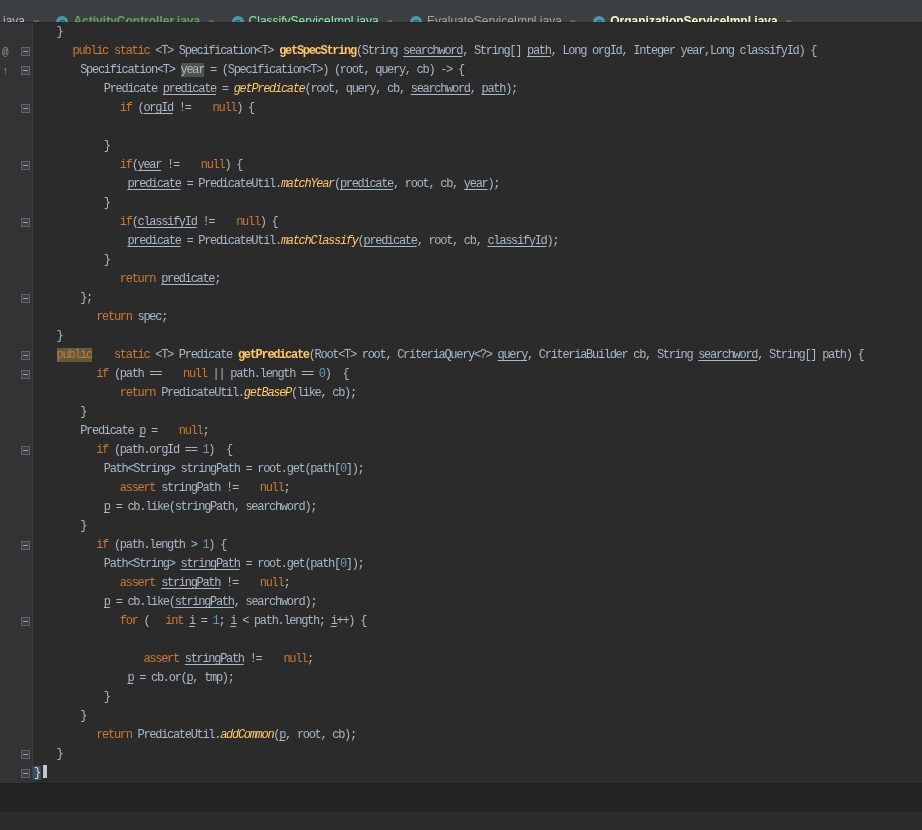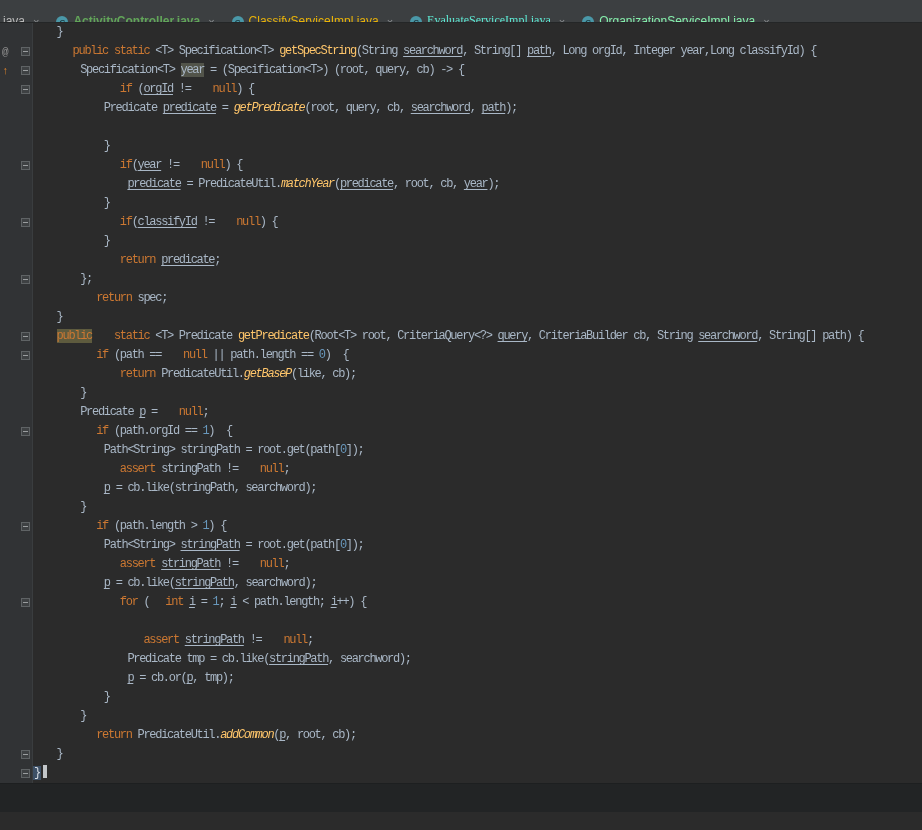--- a/index.html
+++ b/index.html
@@ -18,21 +18,21 @@
   .editor{background:var(--editor-bg);}
   .line{display:flex;height:19px;line-height:19px;}
   .gut{flex:0 0 33px;position:relative;background:var(--gutter);box-shadow:inset -1px 0 0 #3a3d3f;}
   .fold{position:absolute;right:3px;top:5px;width:9px;height:9px;background:#3e4143;border:1px solid #5f6365;box-sizing:border-box;}
   .fold::after{content:"";position:absolute;left:1px;right:1px;top:3px;height:1px;background:#9a9d9f;}
   .ann{position:absolute;left:2px;top:1px;font-size:11px;font-weight:bold;font-family:"Liberation Mono",monospace;}
 
   .code{white-space:pre;font-family:"Liberation Mono",monospace;font-size:12px;letter-spacing:-1.3px;color:var(--plain);}
   .tk-p{color:var(--plain);}
   .tk-k{color:var(--keyword);padding-left:16px;}
-  .tk-d{color:var(--method-decl);font-weight:normal;}
+  .tk-d{color:var(--method-decl);font-weight:bold;}
   .tk-s{color:var(--static-call);font-style:italic;}
   .tk-n{color:var(--number);}
   .tk-u{color:var(--plain);text-decoration:underline;text-underline-offset:2px;}
   .tk-h1{color:var(--plain);background:var(--hl-spec);}
   .tk-h2{color:var(--keyword);background:var(--hl-public);}
   .tk-b{color:#d8dee5;background:var(--brace-match);padding:0 1px;}
   .caret{display:inline-block;width:4px;height:13px;background:#c2c6c9;margin-left:2px;vertical-align:-2px;}
 
   .footer{height:28px;background:#222425;border-top:1px solid #1d1f20;}
 </style>
@@ -45,31 +45,31 @@
         <span class="tab-label" style="color: rgb(187, 187, 187);">java</span>
         <span class="tab-close">×</span>
       </div>
       <div class="tab">
         <span class="ficon class">C</span>
         <span class="tab-label" style="color: rgb(98, 165, 89); font-weight: bold;">ActivityController.java</span>
         <span class="tab-close">×</span>
       </div>
       <div class="tab">
         <span class="ficon class">C</span>
-        <span class="tab-label" style="color: #eab308; text-decoration: underline;">ClassifyServiceImpl.java</span>
-        <span class="tab-close">×</span>
-      </div>
-      <div class="tab">
-        <span class="ficon class">C</span>
-        <span class="tab-label" style="color: #5eead4; font-family: Liberation Serif, serif;">EvaluateServiceImpl.java</span>
-        <span class="tab-close">×</span>
-      </div>
-      <div class="tab">
-        <span class="ficon class">C</span>
-        <span class="tab-label" style="color: #86efac;">OrganizationServiceImpl.java</span>
+        <span class="tab-label" style="color: #86efac; text-decoration: underline;">ClassifyServiceImpl.java</span>
+        <span class="tab-close">×</span>
+      </div>
+      <div class="tab">
+        <span class="ficon class">C</span>
+        <span class="tab-label" style="color: #a3a3a3;">EvaluateServiceImpl.java</span>
+        <span class="tab-close">×</span>
+      </div>
+      <div class="tab">
+        <span class="ficon class">C</span>
+        <span class="tab-label" style="color: #fef9c3; font-weight: bold;">OrganizationServiceImpl.java</span>
         <span class="tab-close">×</span>
       </div>
       <div class="tab partial-right">
         <span class="ficon interface">I</span>
         <span class="tab-label" style="color: #bef264;">ClassifyServic</span>
       </div>
     </div>
   <div class="editor">
     <div>
         <div class="line">
@@ -84,31 +84,31 @@
           <span class="code"><span class="tk-p">    </span><span class="tk-k">public static </span><span class="tk-p">&lt;T&gt; Specification&lt;T&gt; </span><span class="tk-d">getSpecString</span><span class="tk-p">(String </span><span class="tk-u">searchword</span><span class="tk-p">, String[] </span><span class="tk-u">path</span><span class="tk-p">, Long orgId, Integer year,Long classifyId) {</span></span>
         </div>
         <div class="line">
           <div class="gut">
             <span class="ann" style="color: rgb(217, 130, 43);">↑</span>
             <span class="fold"></span>
           </div>
           <span class="code"><span class="tk-p">        Specification&lt;T&gt; </span><span class="tk-h1">year</span><span class="tk-p"> = (Specification&lt;T&gt;) (root, query, cb) -&gt; {</span></span>
         </div>
         <div class="line">
+          <div class="gut"></div>
+          <span class="code"><span class="tk-p">            Predicate </span><span class="tk-u">predicate</span><span class="tk-p"> = </span><span class="tk-s">getPredicate</span><span class="tk-p">(root, query, cb, </span><span class="tk-u">searchword</span><span class="tk-p">, </span><span class="tk-u">path</span><span class="tk-p">);</span></span>
+        </div>
+        <div class="line">
           <div class="gut">
             <span class="fold"></span>
           </div>
           <span class="code"><span class="tk-p">            </span><span class="tk-k">if</span><span class="tk-p"> (</span><span class="tk-u">orgId</span><span class="tk-p"> != </span><span class="tk-k">null</span><span class="tk-p">) {</span></span>
         </div>
         <div class="line">
           <div class="gut"></div>
-          <span class="code"><span class="tk-p">            Predicate </span><span class="tk-u">predicate</span><span class="tk-p"> = </span><span class="tk-s">getPredicate</span><span class="tk-p">(root, query, cb, </span><span class="tk-u">searchword</span><span class="tk-p">, </span><span class="tk-u">path</span><span class="tk-p">);</span></span>
-        </div>
-        <div class="line">
-          <div class="gut"></div>
         </div>
         <div class="line">
           <div class="gut"></div>
           <span class="code"><span class="tk-p">            }</span></span>
         </div>
         <div class="line">
           <div class="gut">
             <span class="fold"></span>
           </div>
           <span class="code"><span class="tk-p">            </span><span class="tk-k">if</span><span class="tk-p">(</span><span class="tk-u">year</span><span class="tk-p"> != </span><span class="tk-k">null</span><span class="tk-p">) {</span></span>
@@ -122,20 +122,24 @@
           <span class="code"><span class="tk-p">            }</span></span>
         </div>
         <div class="line">
           <div class="gut">
             <span class="fold"></span>
           </div>
           <span class="code"><span class="tk-p">            </span><span class="tk-k">if</span><span class="tk-p">(</span><span class="tk-u">classifyId</span><span class="tk-p"> != </span><span class="tk-k">null</span><span class="tk-p">) {</span></span>
         </div>
         <div class="line">
           <div class="gut"></div>
+          <span class="code"><span class="tk-p">                </span><span class="tk-u">predicate</span><span class="tk-p"> = PredicateUtil.</span><span class="tk-s">matchClassify</span><span class="tk-p">(</span><span class="tk-u">predicate</span><span class="tk-p">, root, cb, </span><span class="tk-u">classifyId</span><span class="tk-p">);</span></span>
+        </div>
+        <div class="line">
+          <div class="gut"></div>
           <span class="code"><span class="tk-p">            }</span></span>
         </div>
         <div class="line">
           <div class="gut"></div>
           <span class="code"><span class="tk-p">            </span><span class="tk-k">return</span><span class="tk-p"> </span><span class="tk-u">predicate</span><span class="tk-p">;</span></span>
         </div>
         <div class="line">
           <div class="gut">
             <span class="fold"></span>
           </div>
@@ -218,24 +222,20 @@
             <span class="fold"></span>
           </div>
           <span class="code"><span class="tk-p">            </span><span class="tk-k">for</span><span class="tk-p"> (</span><span class="tk-k">int</span><span class="tk-p"> </span><span class="tk-u">i</span><span class="tk-p"> = </span><span class="tk-n">1</span><span class="tk-p">; </span><span class="tk-u">i</span><span class="tk-p"> &lt; path.length; </span><span class="tk-u">i</span><span class="tk-p">++) {</span></span>
         </div>
         <div class="line">
           <div class="gut"></div>
         </div>
         <div class="line">
           <div class="gut"></div>
           <span class="code"><span class="tk-p">                </span><span class="tk-k">assert</span><span class="tk-p"> </span><span class="tk-u">stringPath</span><span class="tk-p"> != </span><span class="tk-k">null</span><span class="tk-p">;</span></span>
-        </div>
-        <div class="line">
-          <div class="gut"></div>
-          <span class="code"><span class="tk-p">                Predicate tmp = cb.like(</span><span class="tk-u">stringPath</span><span class="tk-p">, searchword);</span></span>
         </div>
         <div class="line">
           <div class="gut"></div>
           <span class="code"><span class="tk-p">                </span><span class="tk-u">p</span><span class="tk-p"> = cb.or(</span><span class="tk-u">p</span><span class="tk-p">, tmp);</span></span>
         </div>
         <div class="line">
           <div class="gut"></div>
           <span class="code"><span class="tk-p">            }</span></span>
         </div>
         <div class="line">

